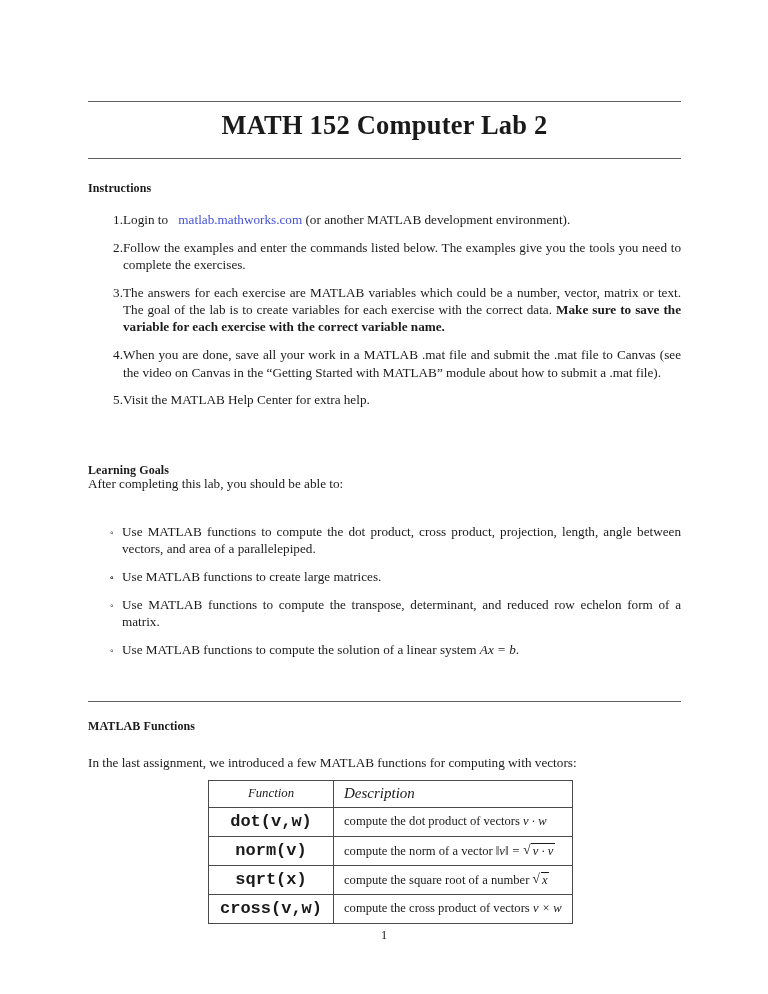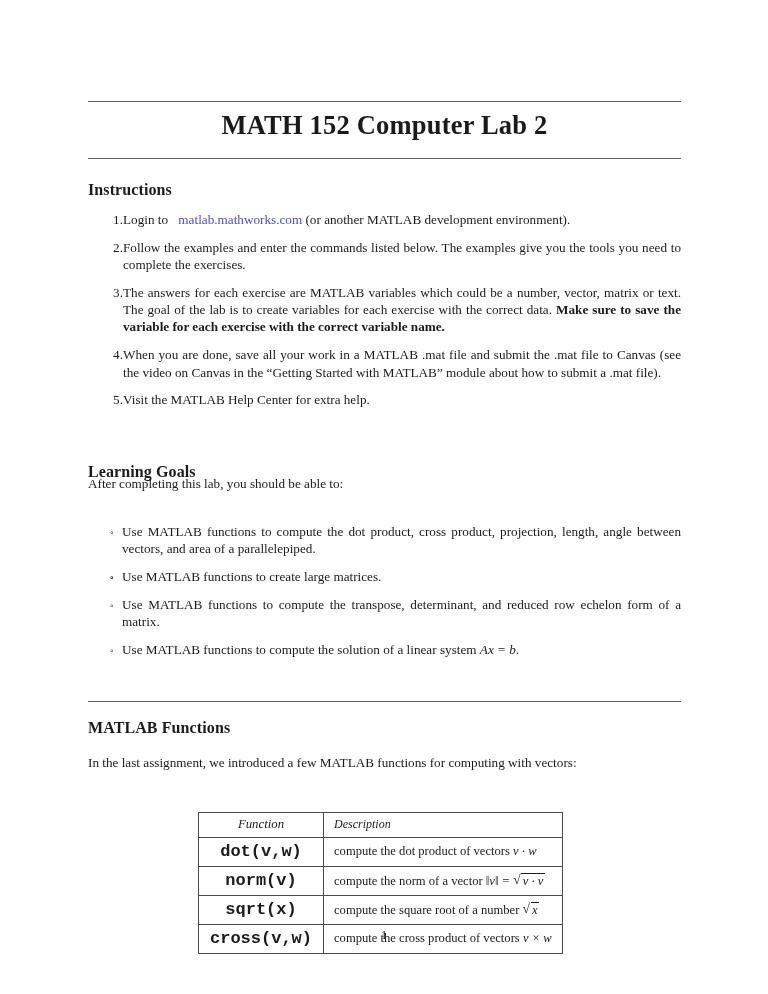--- a/index.html
+++ b/index.html
@@ -43,21 +43,21 @@
     font-size: 26.5px;
     font-weight: bold;
     letter-spacing: 0.2px;
     line-height: 1.15;
   }
 
   
   .heading {
     position: absolute;
     left: 88px;
-    font-size: 16px;
+    font-size: 12px;
     font-weight: bold;
     letter-spacing: 0.1px;
   }
   #h-instructions { top: 181px; }
   #h-goals { top: 463px; }
   #h-functions { top: 719px; }
 
   
   .para {
     position: absolute;
@@ -130,35 +130,34 @@
   }
   .bold { font-weight: bold; }
   .mathit {
     font-style: italic;
     font-family: "Liberation Serif", "DejaVu Serif", serif;
   }
 
   
   .fn-table {
     position: absolute;
-    left: 198px;
+    left: 208px;
     top: 780px;
     border-collapse: collapse;
     font-size: 12.6px;
-    margin-top: 32px;
   }
   .fn-table td, .fn-table th {
     border: 1px solid #4a4a4a;
     padding: 4px 9px 5px 9px;
     vertical-align: middle;
     font-weight: normal;
   }
   .fn-table th {
     font-style: italic;
-    font-size: 12px;
+    font-size: 15px;
     text-align: left;
   }
   .fn-table .col-fn {
     text-align: center;
     font-family: "Liberation Mono", "DejaVu Sans Mono", monospace;
     font-size: 17px;
     font-weight: bold;
     white-space: nowrap;
     padding-left: 11px;
     padding-right: 11px;

